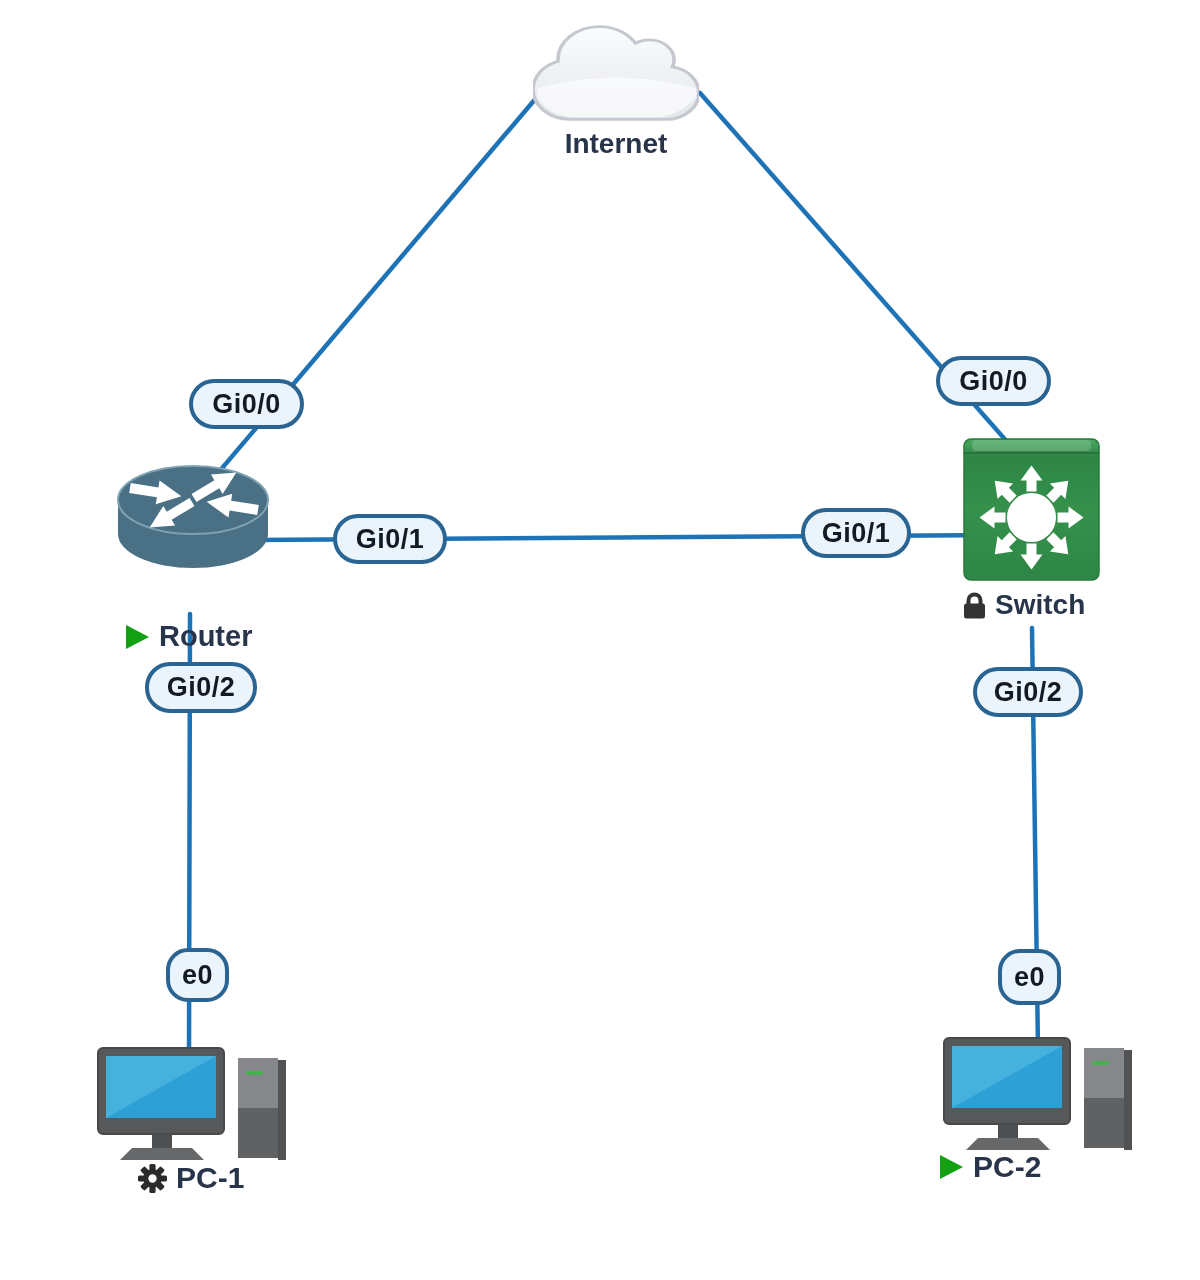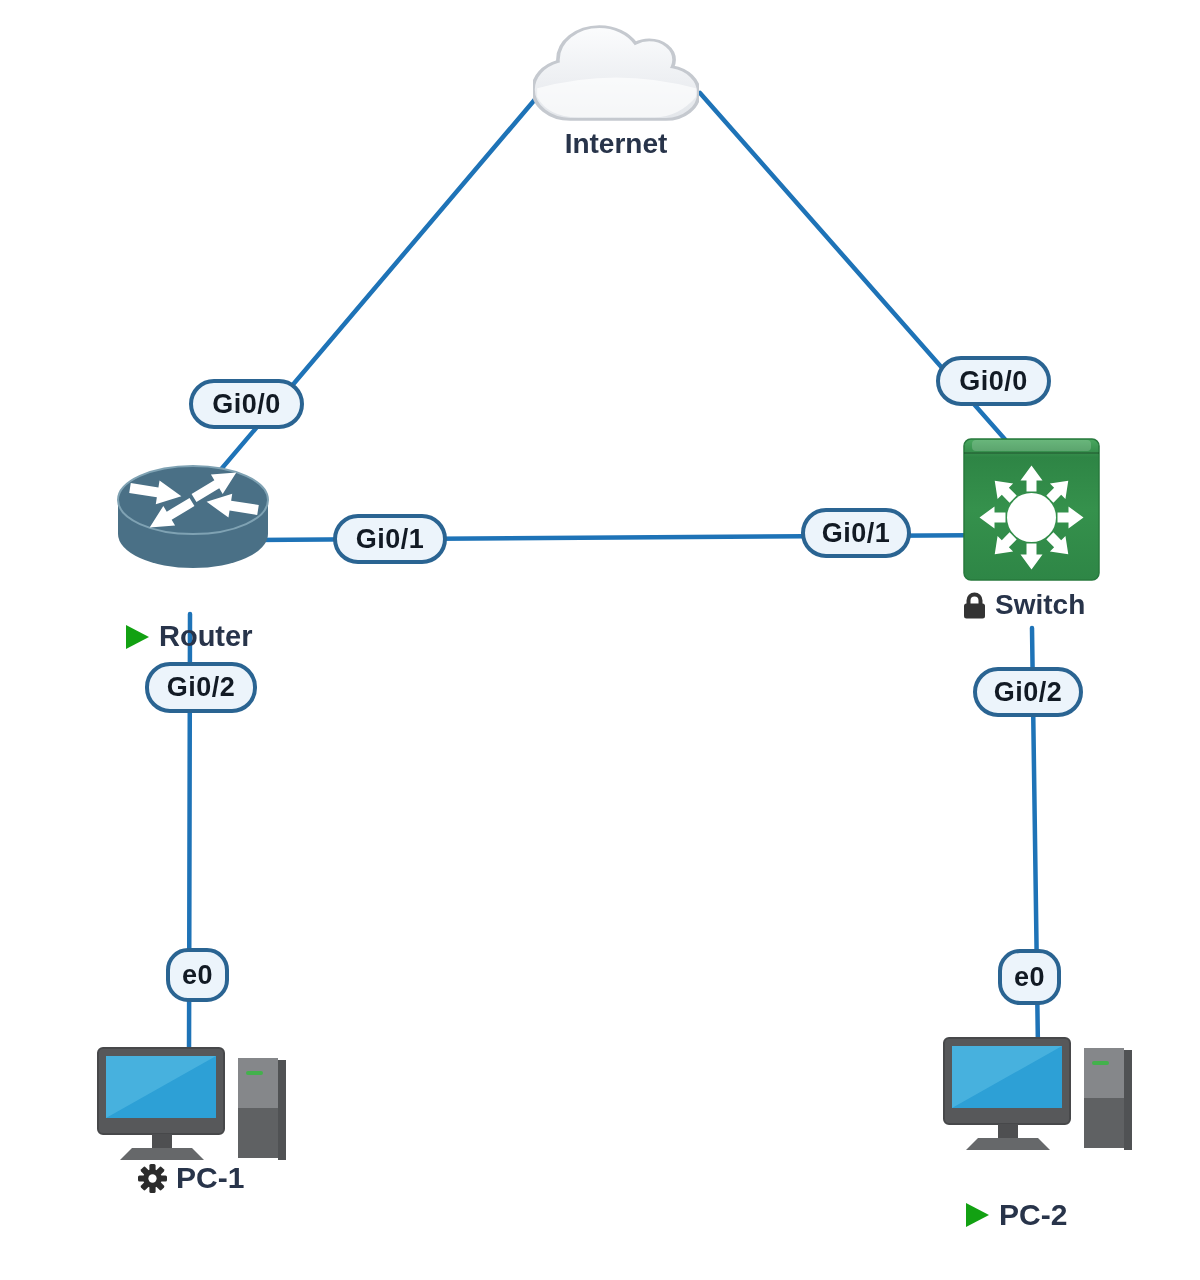--- a/index.html
+++ b/index.html
@@ -162,21 +162,21 @@
       <rect class="screen" x="10" y="14" width="110" height="62"></rect>
       <polygon points="10,76 10,14 120,14" fill="#5cc0e6" opacity="0.55"></polygon>
       <rect x="56" y="92" width="20" height="14" fill="#4e4f51"></rect>
       <polygon points="36,106 96,106 108,118 24,118" fill="#66686a"></polygon>
       <rect x="142" y="16" width="40" height="100" fill="#85878a"></rect>
       <rect x="142" y="66" width="40" height="50" fill="#5f6163"></rect>
       <rect x="182" y="18" width="8" height="100" fill="#505254"></rect>
       <rect x="150" y="29" width="17" height="4" rx="2" fill="#43b14c"></rect>
     </svg>
   </div>
-  <div class="node-label lbl-pc" style="left:964px;top:1150px;margin-top:48px;">
+  <div class="node-label lbl-pc" style="left:938px;top:1150px;">
     <svg class="status-ico" width="26" height="28" viewBox="0 0 26 28">
       <polygon class="play" points="2,2 25,14 2,26"></polygon>
     </svg>
     <span class="txt">PC-2</span>
   </div>
 
   <div class="badge" style="left:189px;top:379px;width:115px;height:50px;">Gi0/0</div>
   <div class="badge" style="left:936px;top:356px;width:115px;height:50px;">Gi0/0</div>
   <div class="badge" style="left:333px;top:514px;width:114px;height:50px;">Gi0/1</div>
   <div class="badge" style="left:801px;top:508px;width:110px;height:50px;">Gi0/1</div>

